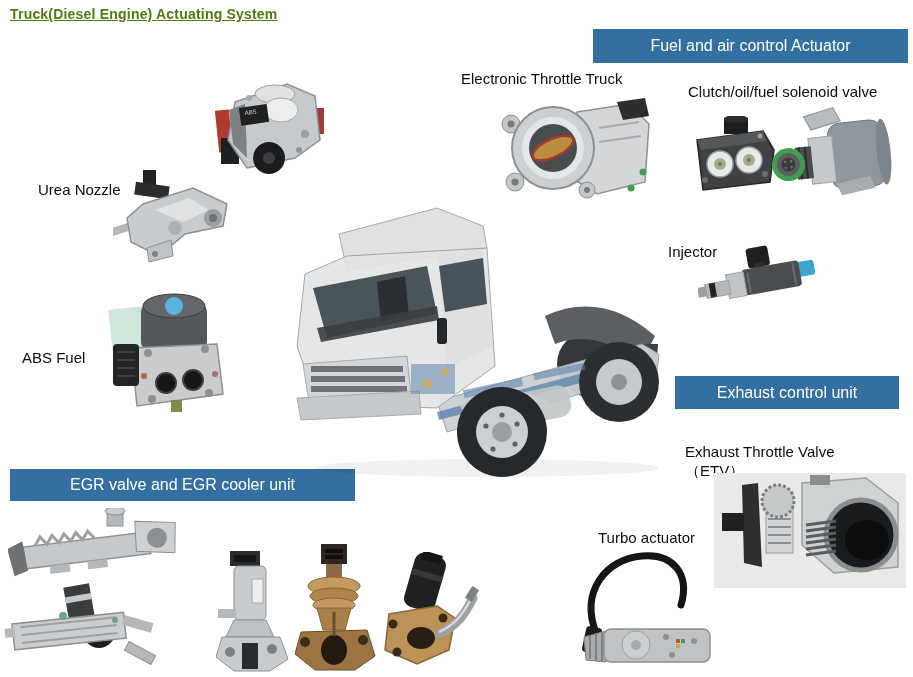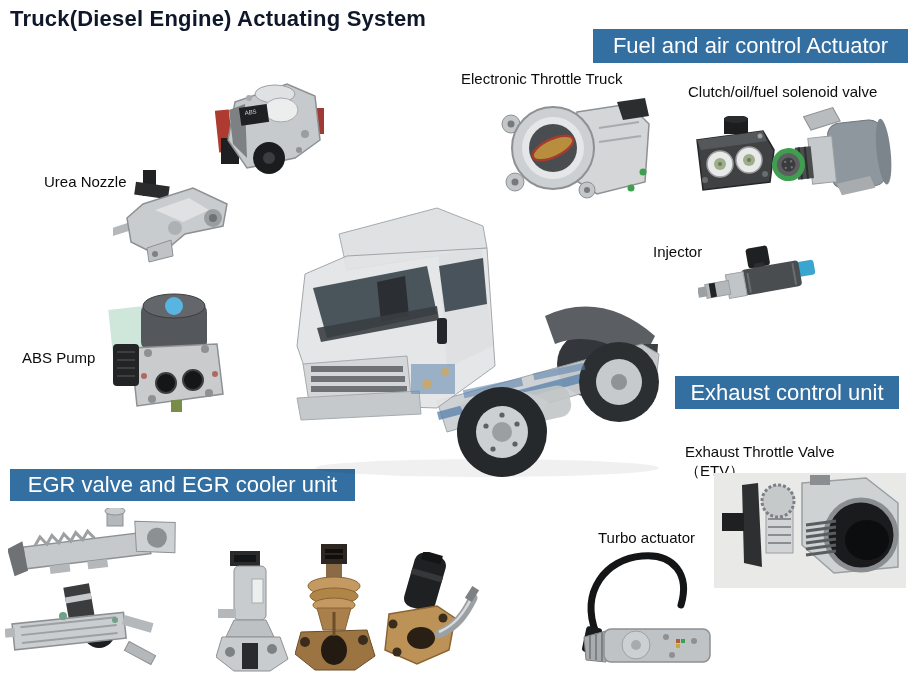--- a/index.html
+++ b/index.html
@@ -1,26 +1,26 @@
 <!DOCTYPE html>
 <html style="--background: #FFFFFF; --banner-bg: #346FA1; --banner-text: #FFFFFF; --label-text: #0C0C0C; --abs-dot-blue: #58B5E2; --solenoid-ring-green: #3F9E4F; --injector-cap-blue: #3AA6CF; --egr-bronze: #BD9257;"><head>
 <meta charset="utf-8">
 <style>
   html,body{margin:0;padding:0;background:#fff;}
   #slide{
     position:relative;width:913px;height:677px;background:var(--background,#fff);
     font-family:"Liberation Sans",sans-serif;overflow:hidden;color:#111;
   }
   .title{
-    position:absolute;left:10px;top:6px;font-size:22px;font-weight:bold;color:#0f172a;
-    letter-spacing:.2px;white-space:nowrap;
+    position:absolute;left:10px;top:6px;font-size:14px;font-weight:bold;color:#4d7c0f;
+    letter-spacing:.2px;white-space:nowrap;text-decoration:underline;
   }
   .banner{
     position:absolute;background:var(--banner-bg,#346FA1);color:var(--banner-text,#fff);
-    font-size:22px;display:flex;align-items:center;justify-content:center;white-space:nowrap;text-align:center;
+    font-size:16px;display:flex;align-items:center;justify-content:center;white-space:nowrap;text-align:center;
   }
   .lbl{position:absolute;font-size:15px;color:#0c0c0c;line-height:1.25;}
   .part{position:absolute;}
   .part svg{display:block;}
   .etv-lbl div{white-space:nowrap;}
 </style>
 </head>
 <body>
 
 <div id="slide">
@@ -30,25 +30,25 @@
   <div class="banner" style="left:593px;top:29px;width:315px;height:34px;">
     <span>Fuel and air control Actuator</span>
   </div>
   <div class="banner" style="left:675px;top:376px;width:224px;height:33px;">
     <span>Exhaust control unit</span>
   </div>
   <div class="banner" style="left:10px;top:469px;width:345px;height:32px;">
     <span>EGR valve and EGR cooler unit</span>
   </div>
 
-  <div class="lbl" style="left:38px;top:173px;margin-left:6px;">Urea Nozzle</div>
-  <div class="lbl" style="left:22px;top:349px;">ABS Pump</div>
+  <div class="lbl" style="left:38px;top:181px;">Urea Nozzle</div>
+  <div class="lbl" style="left:22px;top:349px;">ABS Fuel</div>
   <div class="lbl" style="left:461px;top:70px;">Electronic Throttle Truck</div>
   <div class="lbl" style="left:688px;top:83px;">Clutch/oil/fuel solenoid valve</div>
-  <div class="lbl" style="left:653px;top:243px;">Injector</div>
+  <div class="lbl" style="left:668px;top:243px;">Injector</div>
   <div class="lbl etv-lbl" style="left:685px;top:429px;margin-top:14px;">
     <div>Exhaust Throttle Valve</div>
     <div>（ETV）</div>
   </div>
   <div class="lbl" style="left:598px;top:529px;">Turbo actuator</div>
 
   <div class="part" style="left:215px;top:78px;">
     <svg width="112" height="102" viewBox="0 0 112 102">
       <rect x="2" y="32" width="14" height="42" fill="#AE3A30" transform="rotate(-6 9 53)"></rect>
       <rect x="98" y="30" width="11" height="26" fill="#A03A33"></rect>

